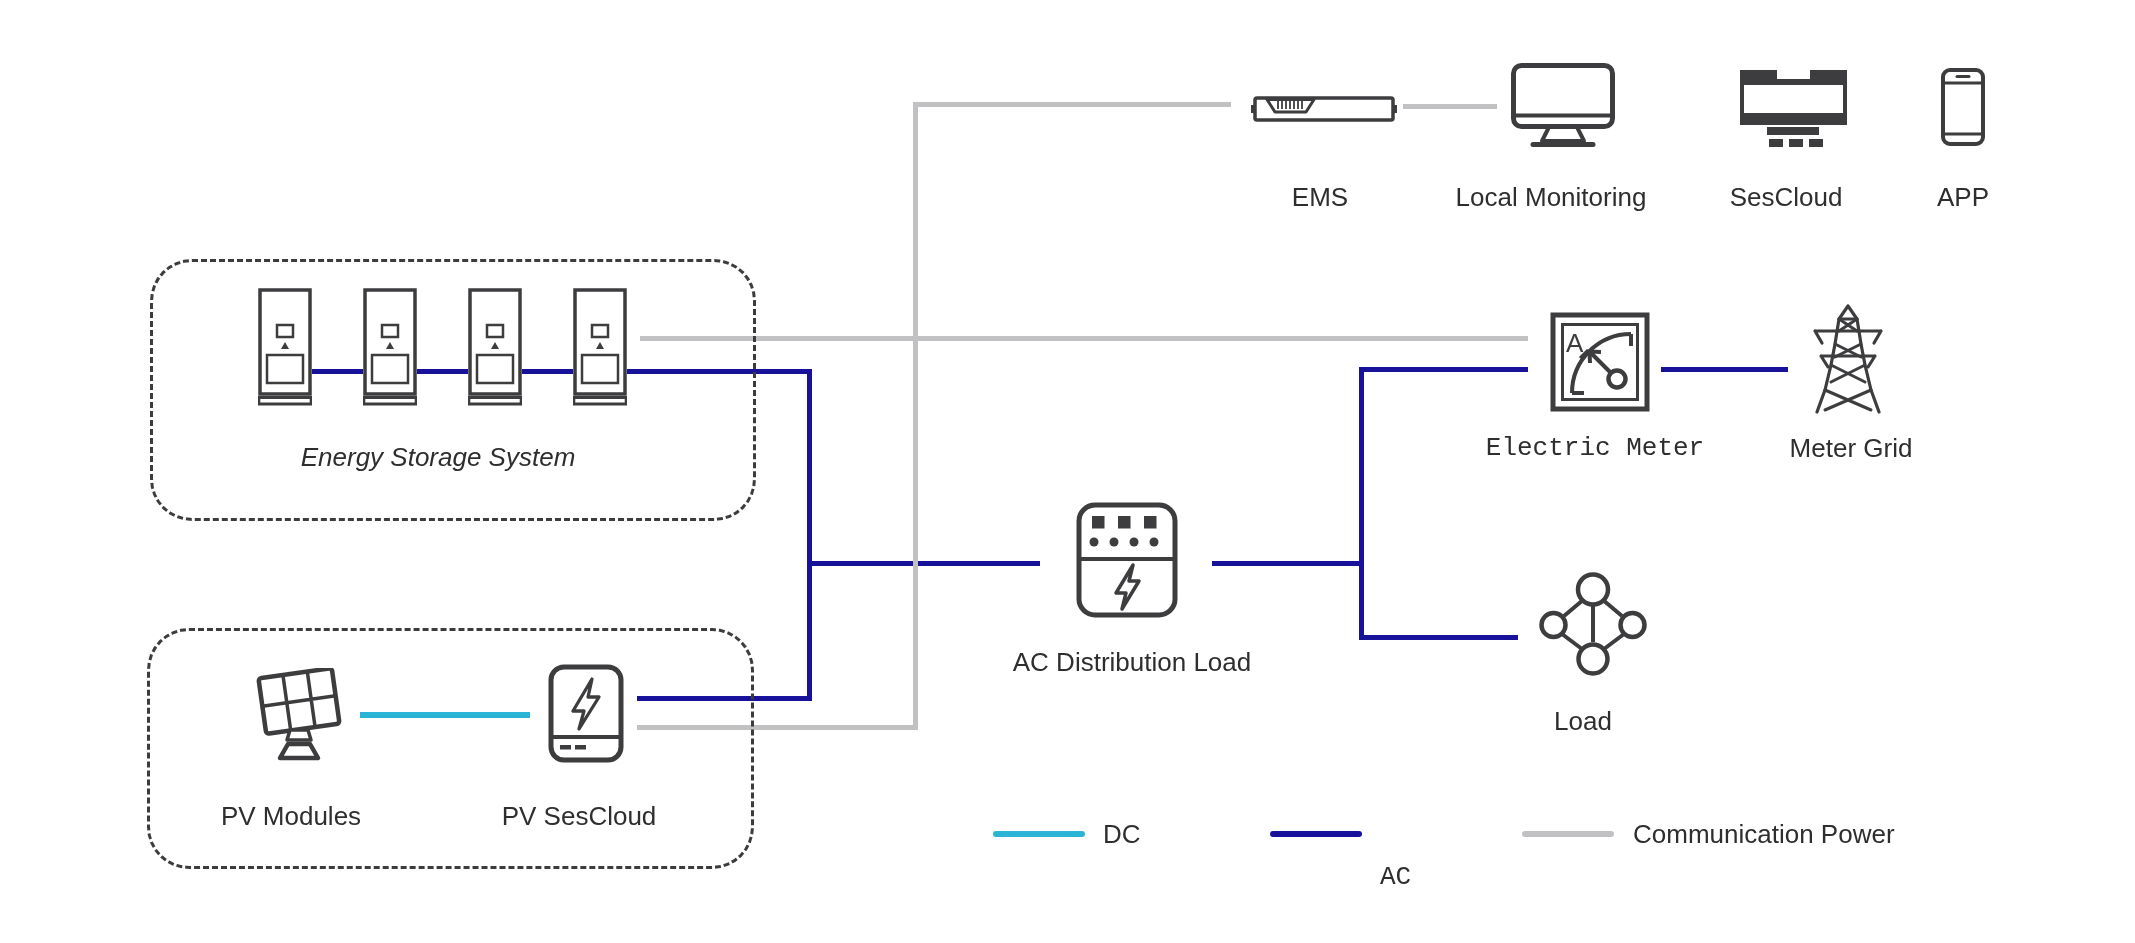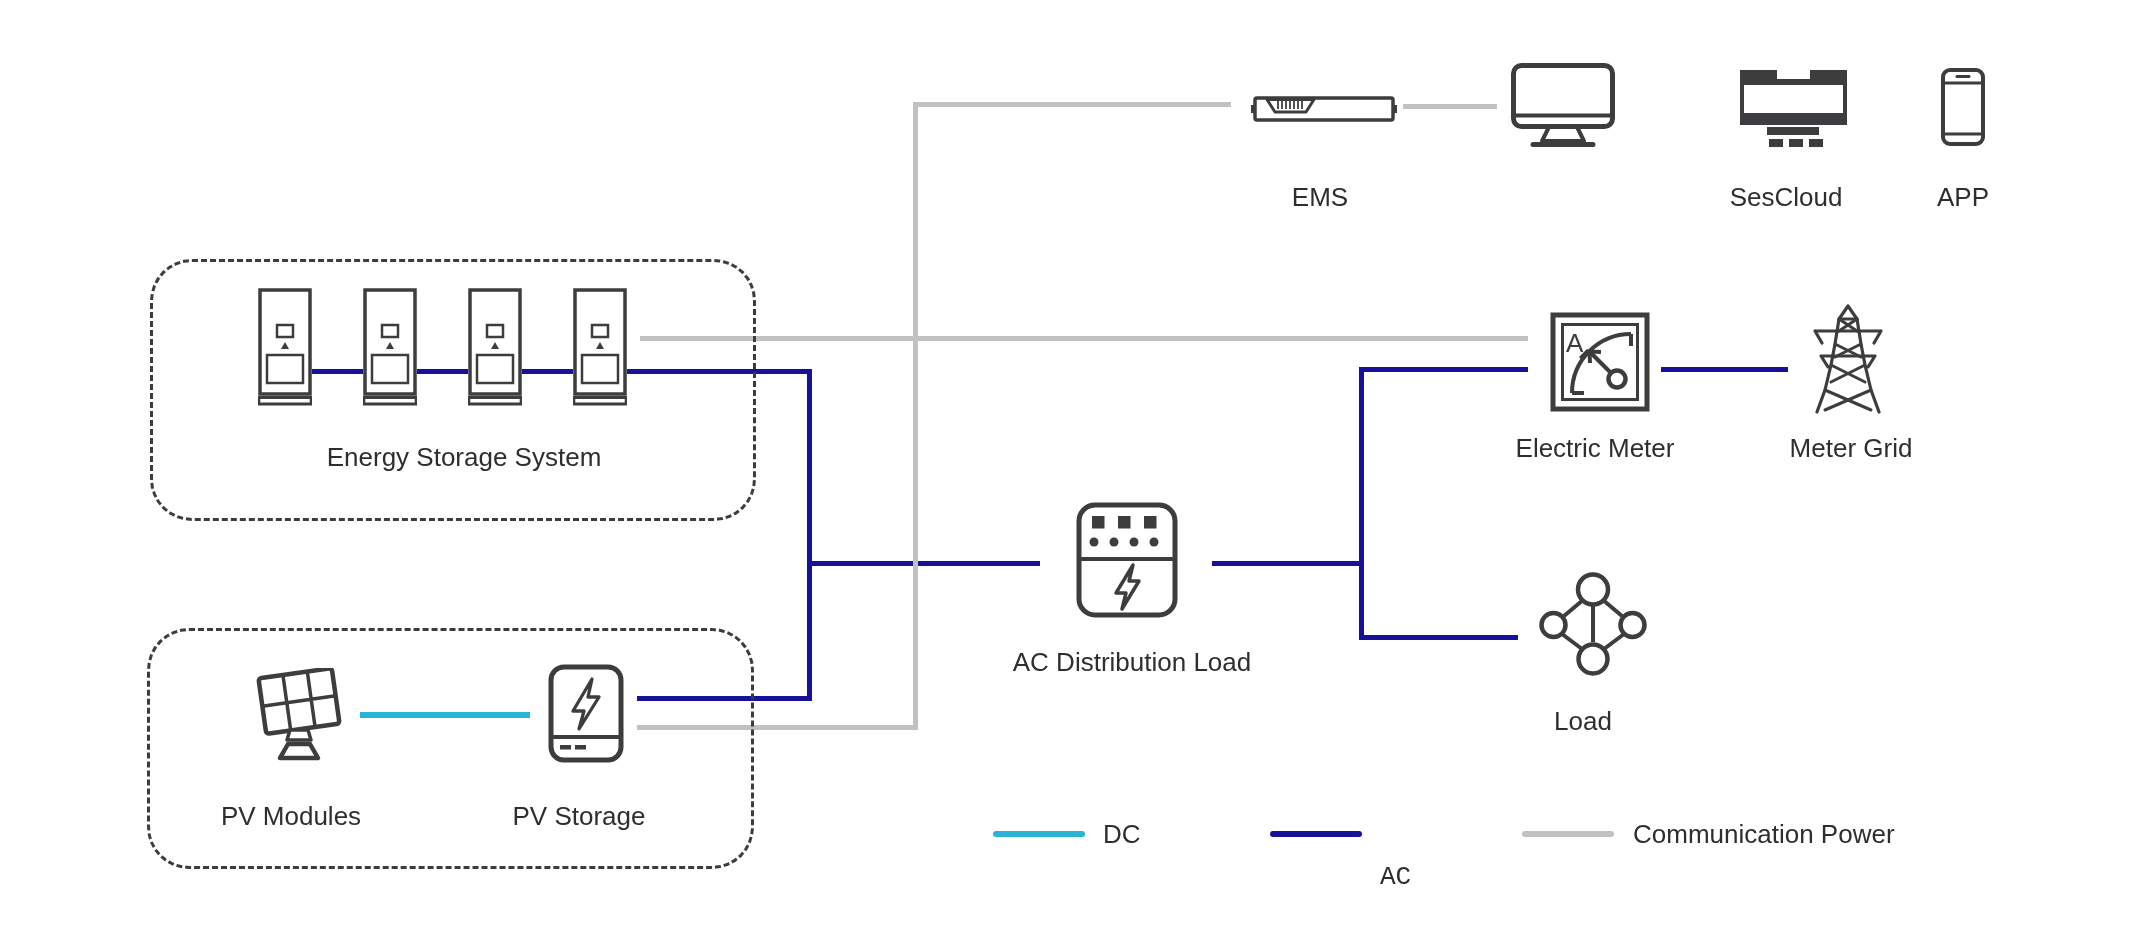--- a/index.html
+++ b/index.html
@@ -205,27 +205,28 @@
 
   <div class="icon" style="left:1941px;top:68px;">
     <svg width="44" height="78" viewBox="0 0 44 78" fill="none" stroke="currentColor">
       <rect x="2" y="2" width="40" height="74" rx="7" stroke-width="4"></rect>
       <path d="M2.5,15 H41.5" stroke-width="3"></path>
       <path d="M2.5,66 H41.5" stroke-width="3"></path>
       <path d="M16,8.5 H28" stroke-width="3" stroke-linecap="round"></path>
     </svg>
   </div>
 
-  <div class="label centered" style="left:464px;top:438px;">Energy Storage System</div>
+  <div class="label centered" style="left:438px;top:438px;font-style:italic;">Energy Storage System</div>
   <div class="label centered" style="left:291px;top:797px;">PV Modules</div>
-  <div class="label centered" style="left:579px;top:797px;">PV Storage</div>
+  <div class="label centered" style="left:579px;top:797px;">PV SesCloud</div>
   <div class="label centered" style="left:1320px;top:178px;">EMS</div>
+  <div class="label centered" style="left:1551px;top:178px;">Local Monitoring</div>
   <div class="label centered" style="left:1786px;top:178px;">SesCloud</div>
   <div class="label centered" style="left:1963px;top:178px;">APP</div>
-  <div class="label centered" style="left:1595px;top:429px;">Electric Meter</div>
+  <div class="label centered" style="left:1595px;top:429px;font-family:Liberation Mono, monospace;">Electric Meter</div>
   <div class="label centered" style="left:1851px;top:429px;">Meter Grid</div>
   <div class="label centered" style="left:1132px;top:643px;">AC Distribution Load</div>
   <div class="label centered" style="left:1583px;top:702px;">Load</div>
 
   <div>
     <span class="legend-swatch dc" style="left:993px;top:831px;"></span>
     <span class="label" style="left:1103px;top:815px;">DC</span>
     <span class="legend-swatch ac" style="left:1270px;top:831px;"></span>
     <span class="label" style="left:1380px;top:858px;font-family:Liberation Mono, monospace;">AC</span>
     <span class="legend-swatch comm" style="left:1522px;top:831px;"></span>

